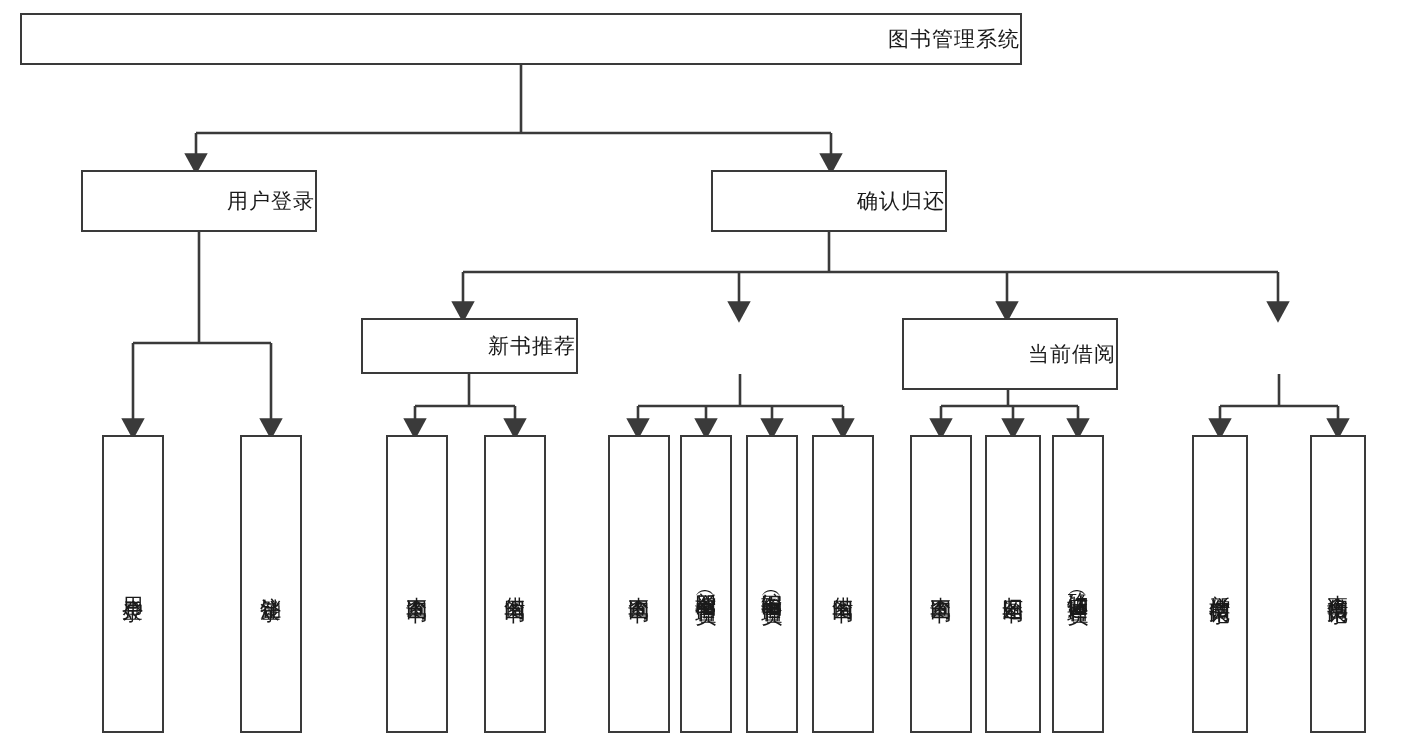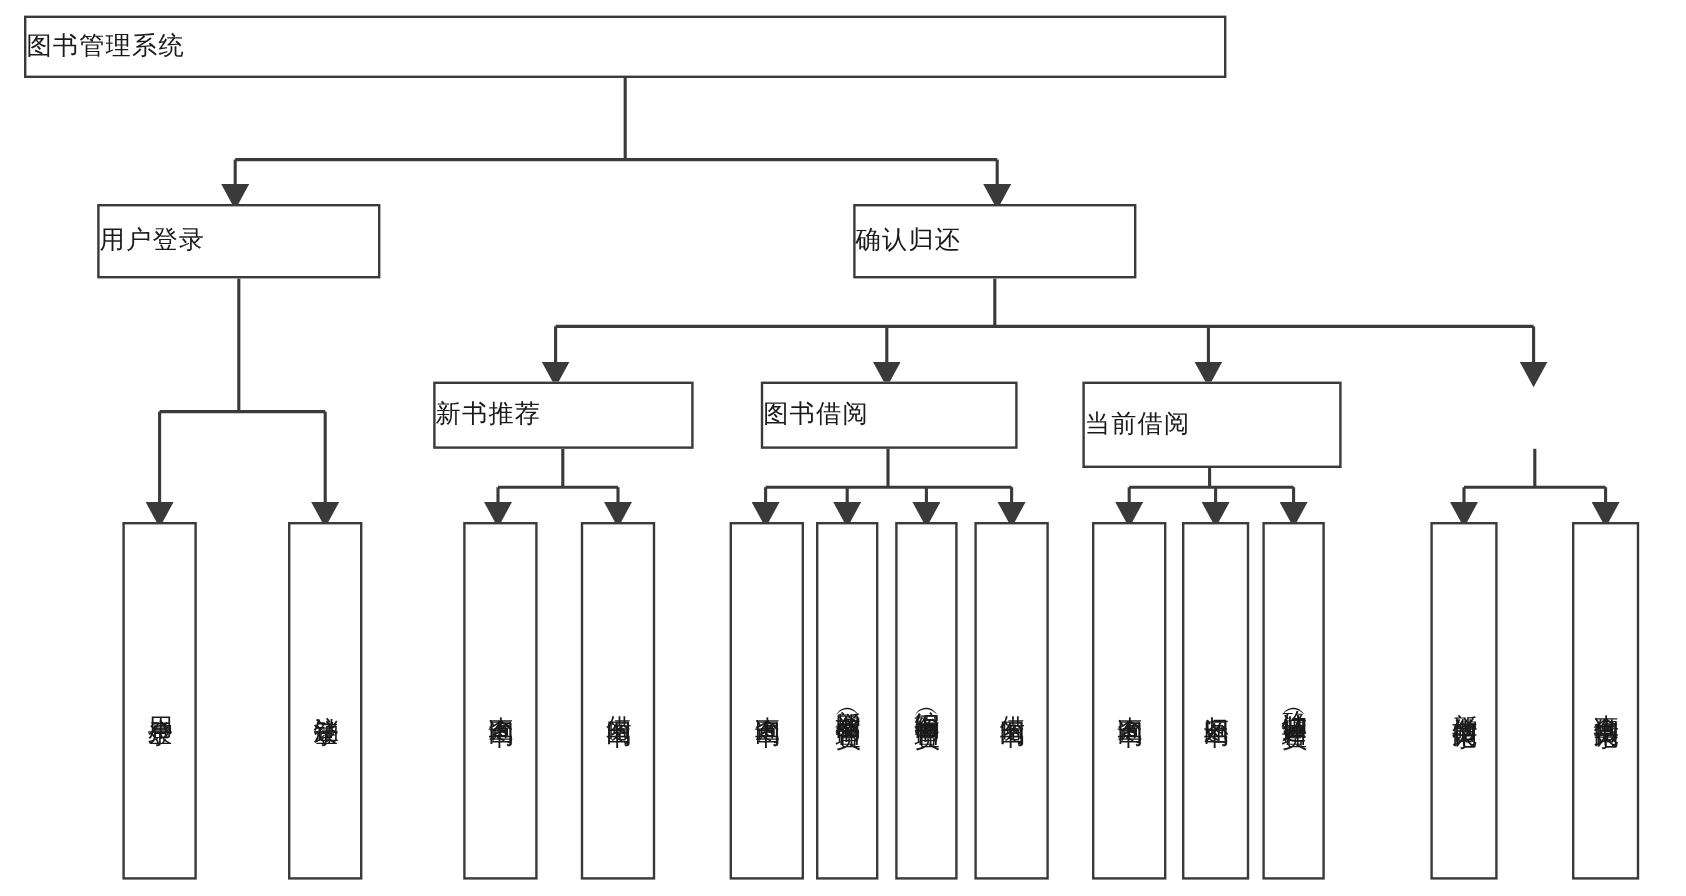--- a/index.html
+++ b/index.html
@@ -26,21 +26,21 @@
     height: 747px;
     pointer-events: none;
   }
   .node {
     position: absolute;
     box-sizing: border-box;
     background: #ffffff;
     border: 2px solid #3a3a3a;
     display: flex;
     align-items: center;
-    justify-content: flex-start;
+    justify-content: flex-end;
     color: #1a1a1a;
   }
   .node.horiz {
     font-size: 21px;
     line-height: 1.25;
     letter-spacing: 1px;
   }
   .node.vert {
     writing-mode: vertical-rl;
     text-orientation: upright;
@@ -134,23 +134,20 @@
   <div class="node horiz" style="left:81px; top:170px; width:236px; height:62px;">
     <span class="label">用户登录</span>
   </div>
   <div class="node horiz" style="left:711px; top:170px; width:236px; height:62px;">
     <span class="label">确认归还</span>
   </div>
 
   <div class="node horiz" style="left:361px; top:318px; width:217px; height:56px;">
     <span class="label">新书推荐</span>
   </div>
-  <div class="node horiz" style="left:634px; top:318px; width:214px; height:56px;">
-    <span class="label">图书借阅</span>
-  </div>
   <div class="node horiz" style="left:902px; top:318px; width:216px; height:72px;">
     <span class="label">当前借阅</span>
   </div>
 
   <div class="node vert" style="left:102px; top:435px; width:62px; height:298px;">
     <span class="label">用户登录</span>
   </div>
   <div class="node vert" style="left:240px; top:435px; width:62px; height:298px;">
     <span class="label">注销登录</span>
   </div>

